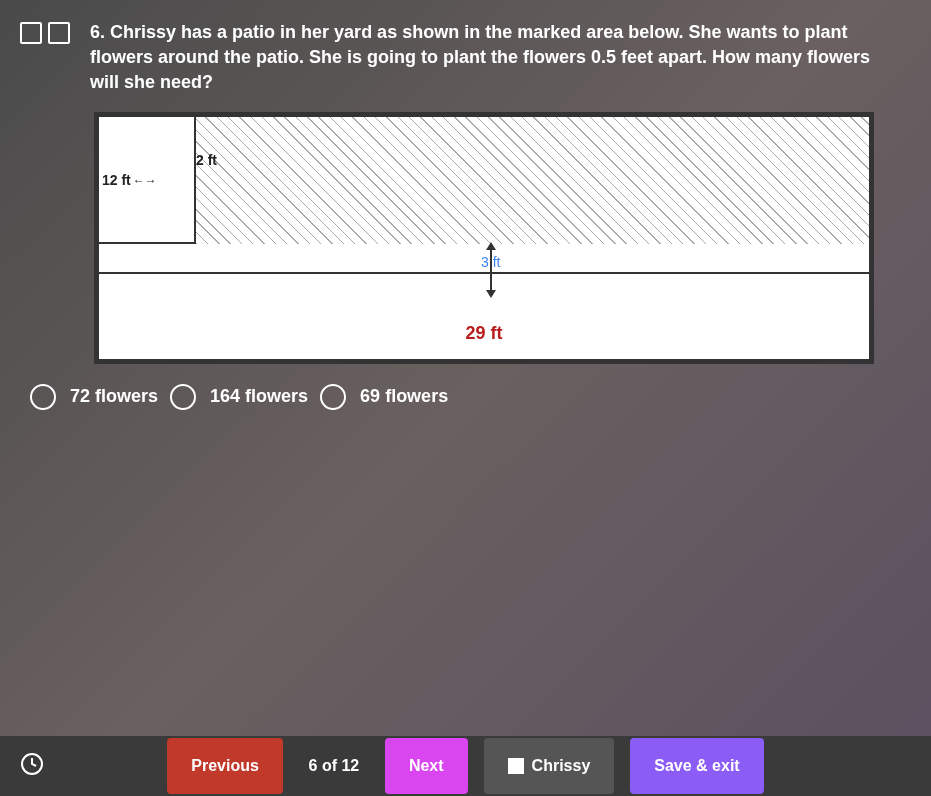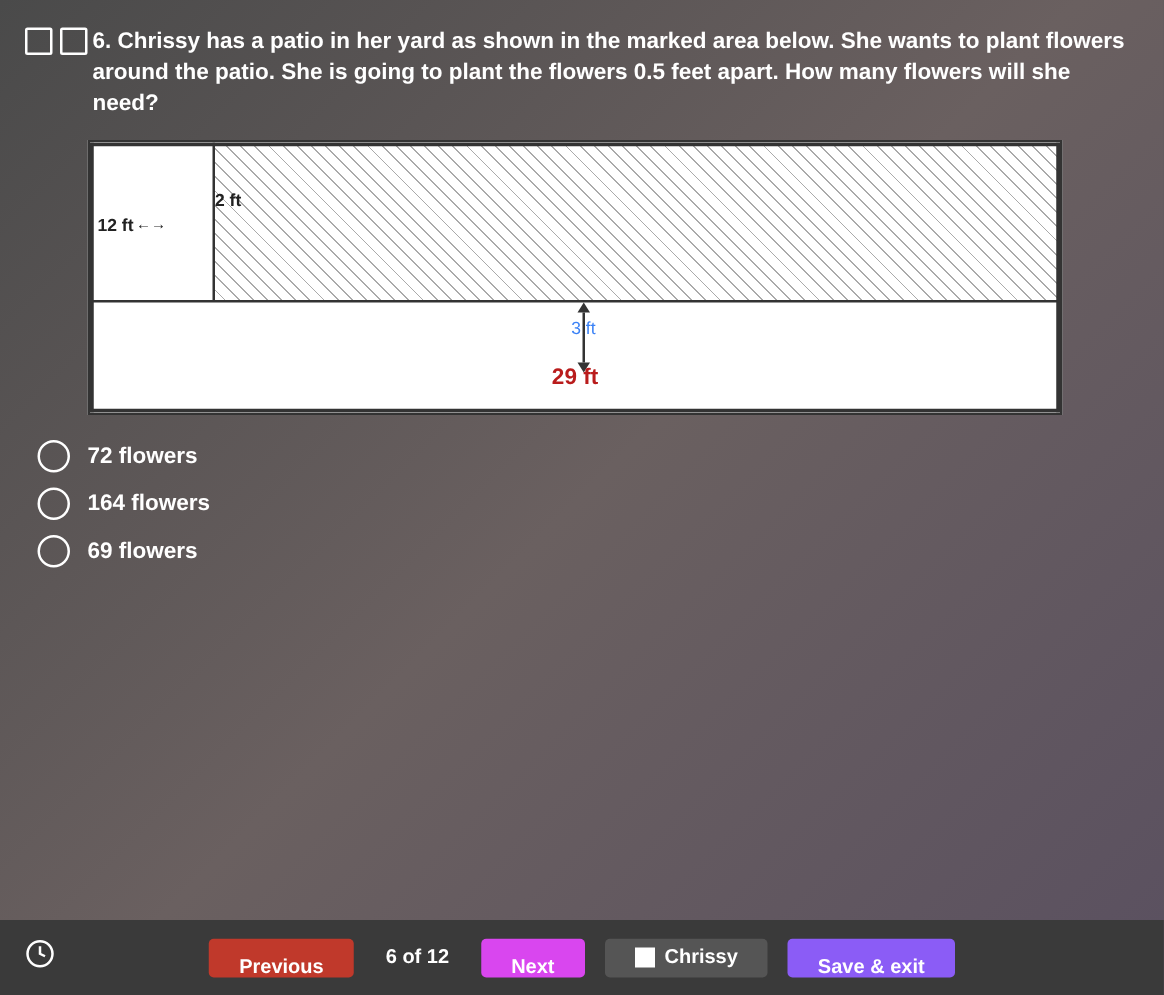--- a/index.html
+++ b/index.html
@@ -24,21 +24,21 @@
     .main-content {
       position: relative;
       z-index: 1;
       padding: 20px 30px 0 20px;
     }
 
     
     .question-header {
       display: flex;
       align-items: flex-start;
-      gap: 4px;
+      gap: 20px;
       margin-bottom: 16px;
     }
 
     .bookmark-icons {
       display: flex;
       gap: 6px;
       margin-top: 2px;
       flex-shrink: 0;
     }
 
@@ -55,25 +55,25 @@
 
     .question-text {
       font-size: 18px;
       font-weight: 700;
       line-height: 1.4;
       color: white;
     }
 
     
     .diagram-container {
-      margin: 0 0 0 50px;
+      margin: 0 0 0 74px;
       background: white;
       border: 2px solid #333;
       width: 780px;
-      height: 220px;
+      height: 252px;
       position: relative;
       overflow: hidden;
     }
 
     
     .hatch-area {
       position: absolute;
       top: 0;
       left: 100px;
       right: 0;
@@ -239,21 +239,21 @@
       left: 5px;
       display: flex;
       align-items: center;
     }
 
     
     .answer-choices {
       margin-top: 20px;
       margin-left: 10px;
       display: flex;
-      flex-direction: column;
+      flex-direction: row;
       gap: 12px;
     }
 
     .answer-option {
       display: flex;
       align-items: center;
       gap: 14px;
       cursor: pointer;
     }
 
@@ -280,21 +280,21 @@
       right: 0;
       height: 60px;
       background: #3a3a3a;
       display: flex;
       align-items: center;
       justify-content: center;
       gap: 16px;
     }
 
     .nav-btn {
-      height: 31px;
+      height: 56px;
       padding: 14px 24px;
       border: none;
       border-radius: 4px;
       font-size: 16px;
       font-weight: 700;
       cursor: pointer;
       text-align: right;
     }
 
     .btn-previous {

